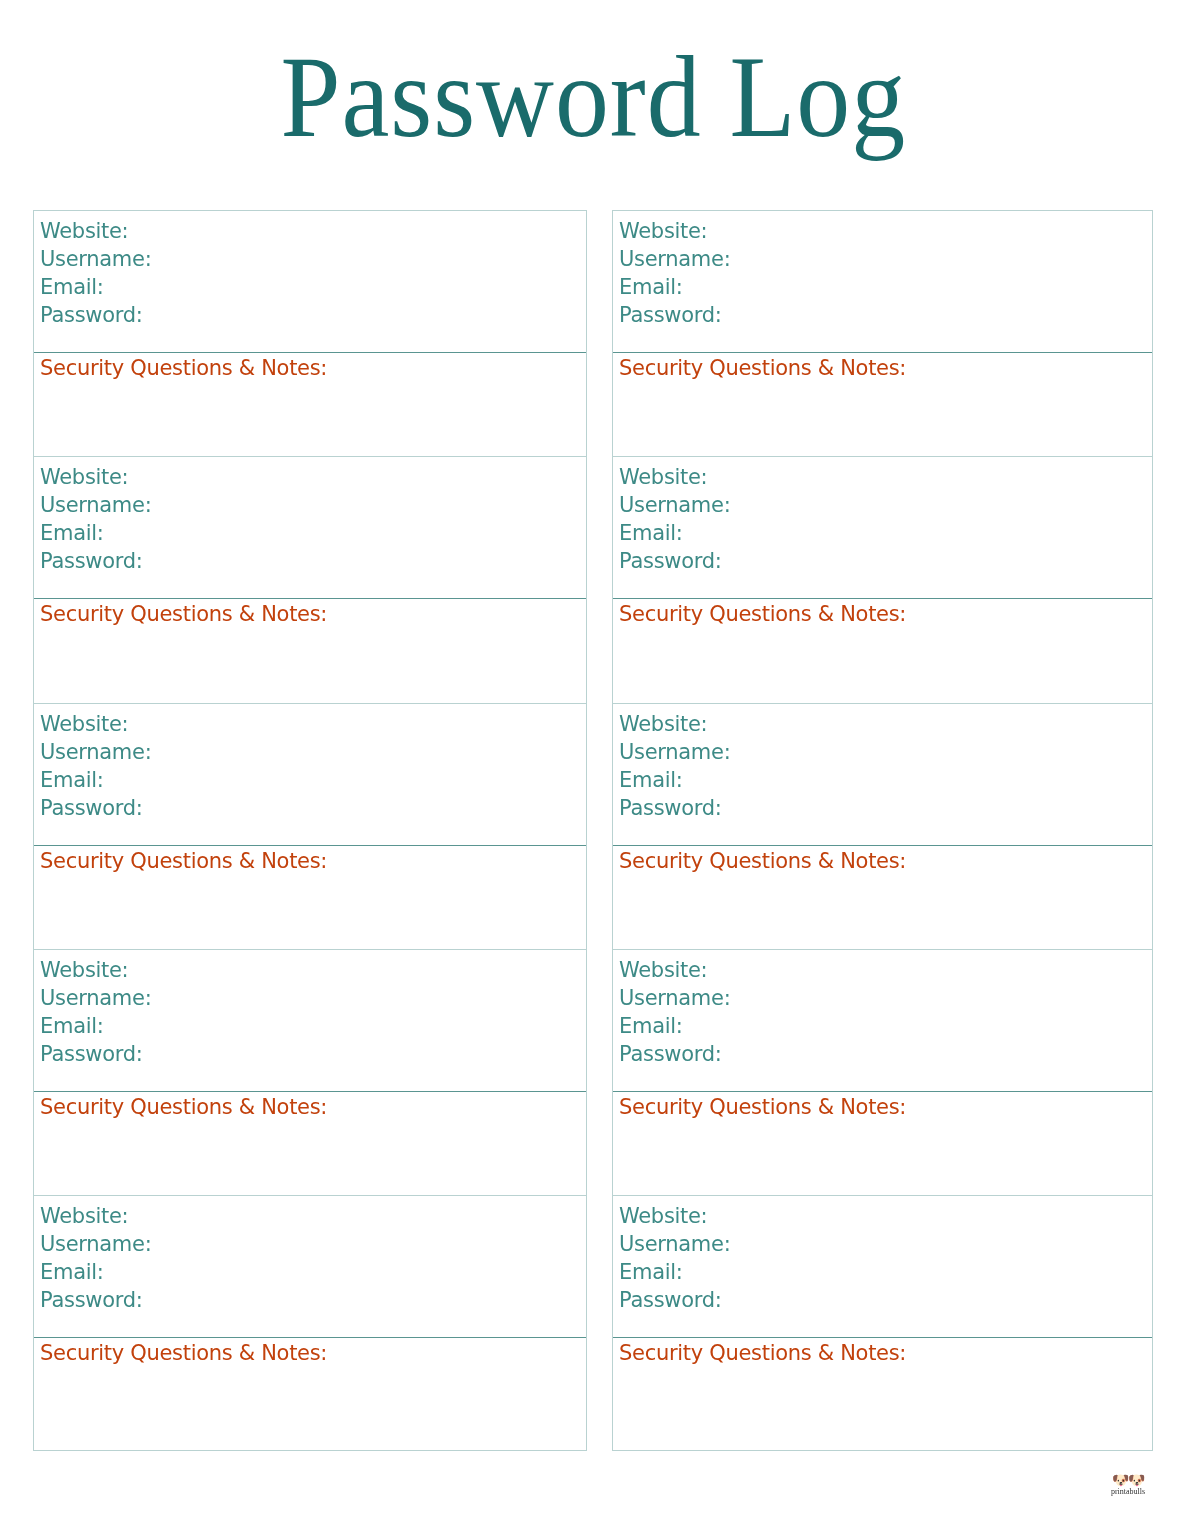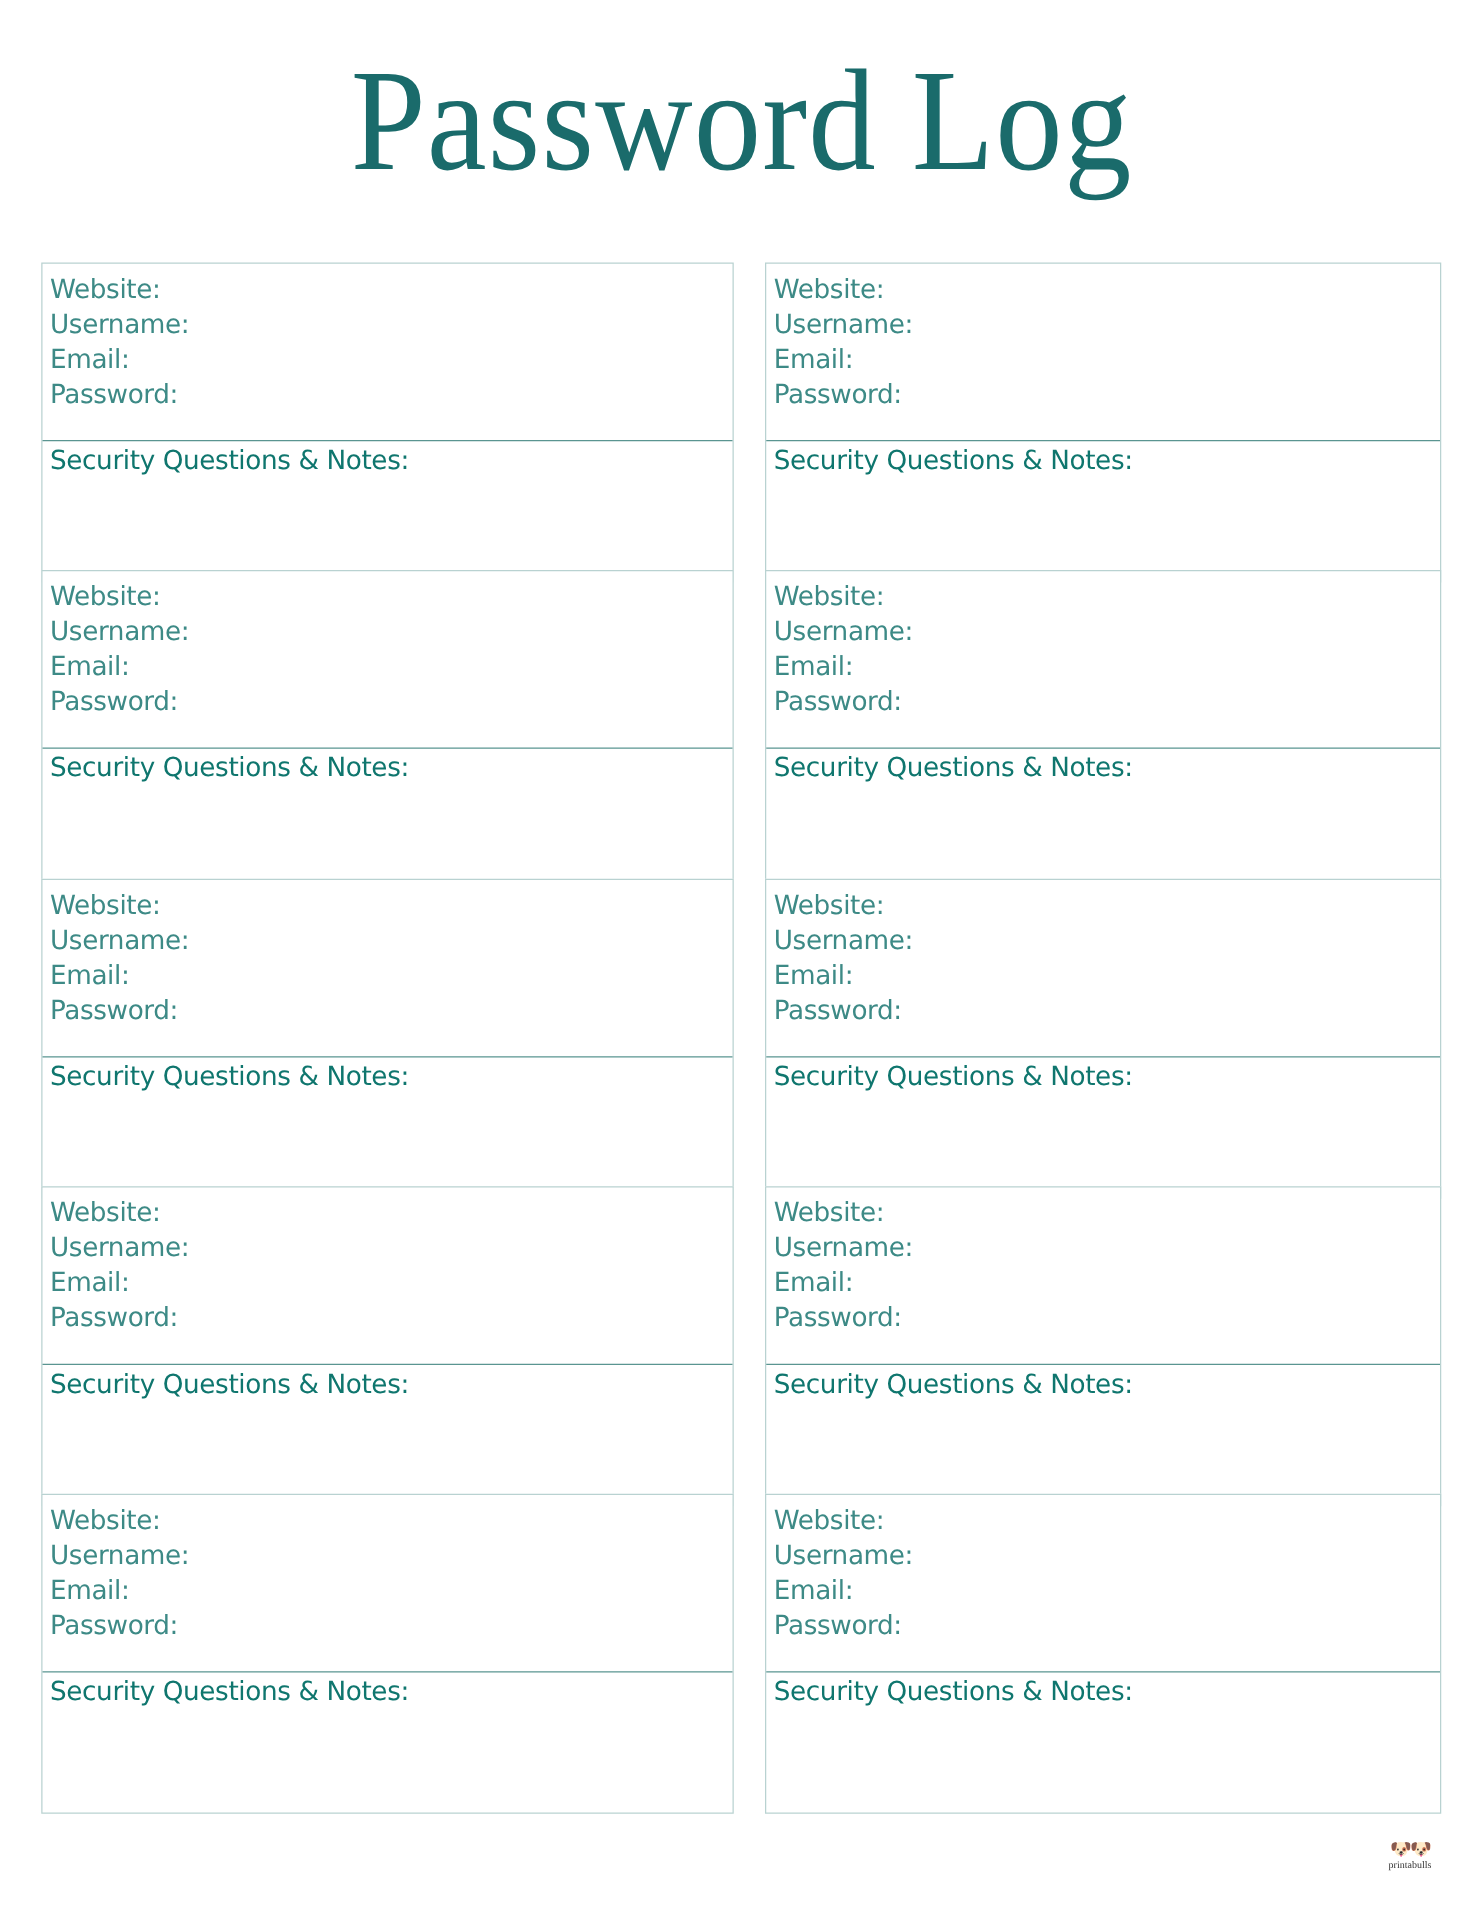--- a/index.html
+++ b/index.html
@@ -6,21 +6,21 @@
   body { width:1187px; height:1536px; position:relative; overflow:hidden; font-family:"DejaVu Sans", sans-serif; }
   .title { position:absolute; left:0; top:22px; width:1187px; text-align:center; font-family:Liberation Serif, serif; font-weight:normal; font-size:116px; letter-spacing:1px; color:#1a6b6b; line-height:150px; -webkit-text-stroke:0; }
   .title span { display:inline-block; transform:scaleX(0.93); font-weight:100; }
   .grid { position:absolute; left:33px; top:210px; width:1120px; }
   .card { position:absolute; border:1.5px solid #b9d2d1; box-sizing:border-box; height:256px; background:#fff;text-decoration:underline; }
   .card.left { left:0; width:554px; }
   .card.right { left:579px; width:541px; }
   .fields { position:absolute; left:6px; top:6px; right:6px; }
   .field { font-size:21px; line-height:28px; color:#3d8a86; font-family:"DejaVu Sans", sans-serif; font-weight:normal; letter-spacing:-0.3px; }
   .divider { position:absolute; left:0; right:0; top:141px; height:0; border-top:1.5px solid #5a9591; }
-  .notes { position:absolute; left:6px; top:143px; font-size:21px; line-height:28px; color:#0f766e; letter-spacing:-0.3px; }
+  .notes { position:absolute; left:6px; top:143px; font-size:21px; line-height:28px; color:#c2410c; letter-spacing:-0.3px; }
   .logo { position:absolute; left:1098px; top:1473px; width:60px; height:32px; text-align:center; }
   .logo .dogs { font-size:14px; line-height:14px; color:#222; letter-spacing:-2px; }
   .logo .brand { font-size:8px; line-height:10px; color:#333; font-family:Liberation Serif, serif; }
 </style>
 </head>
 <body>
 
 <div class="title"><span>Password Log</span></div>
 
 <div class="grid">

